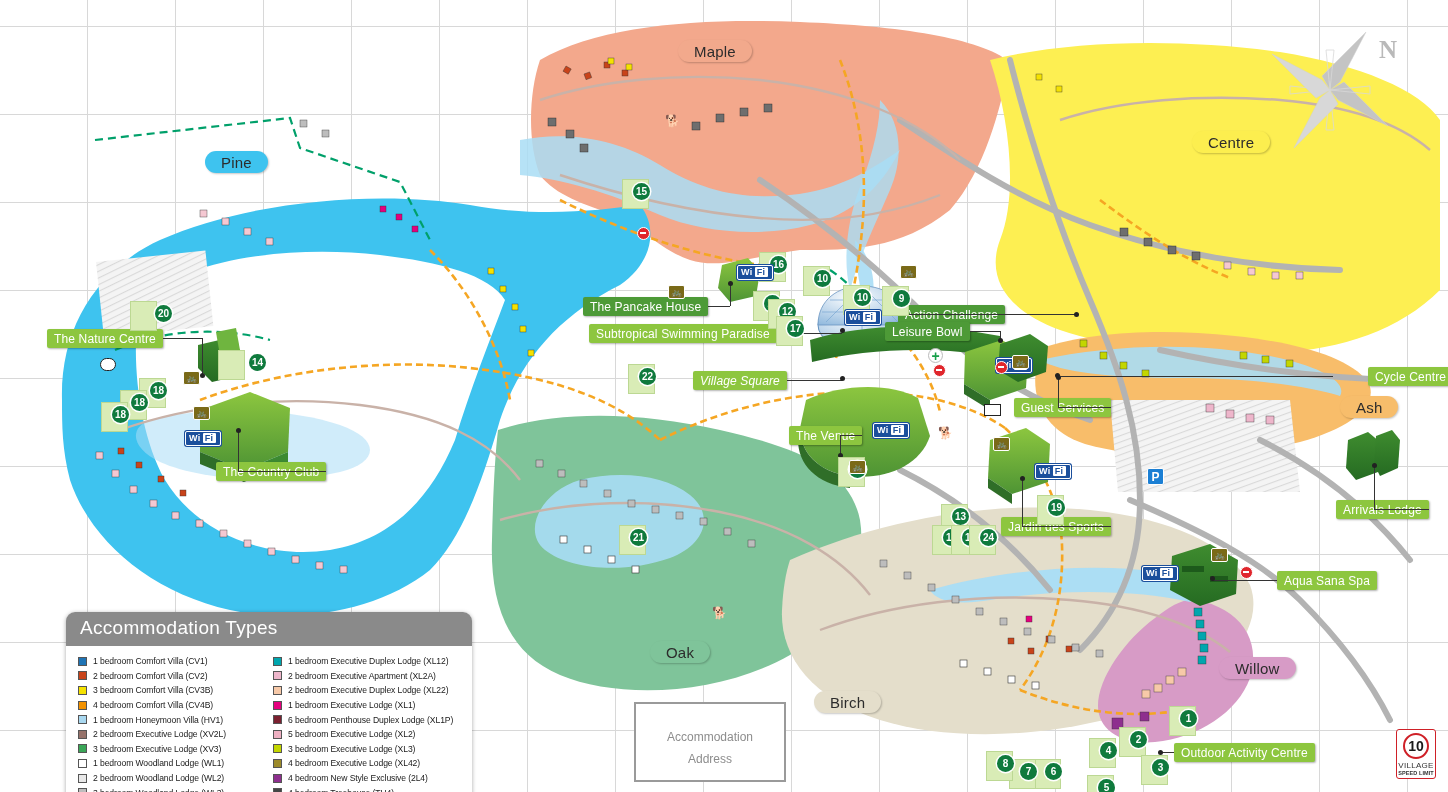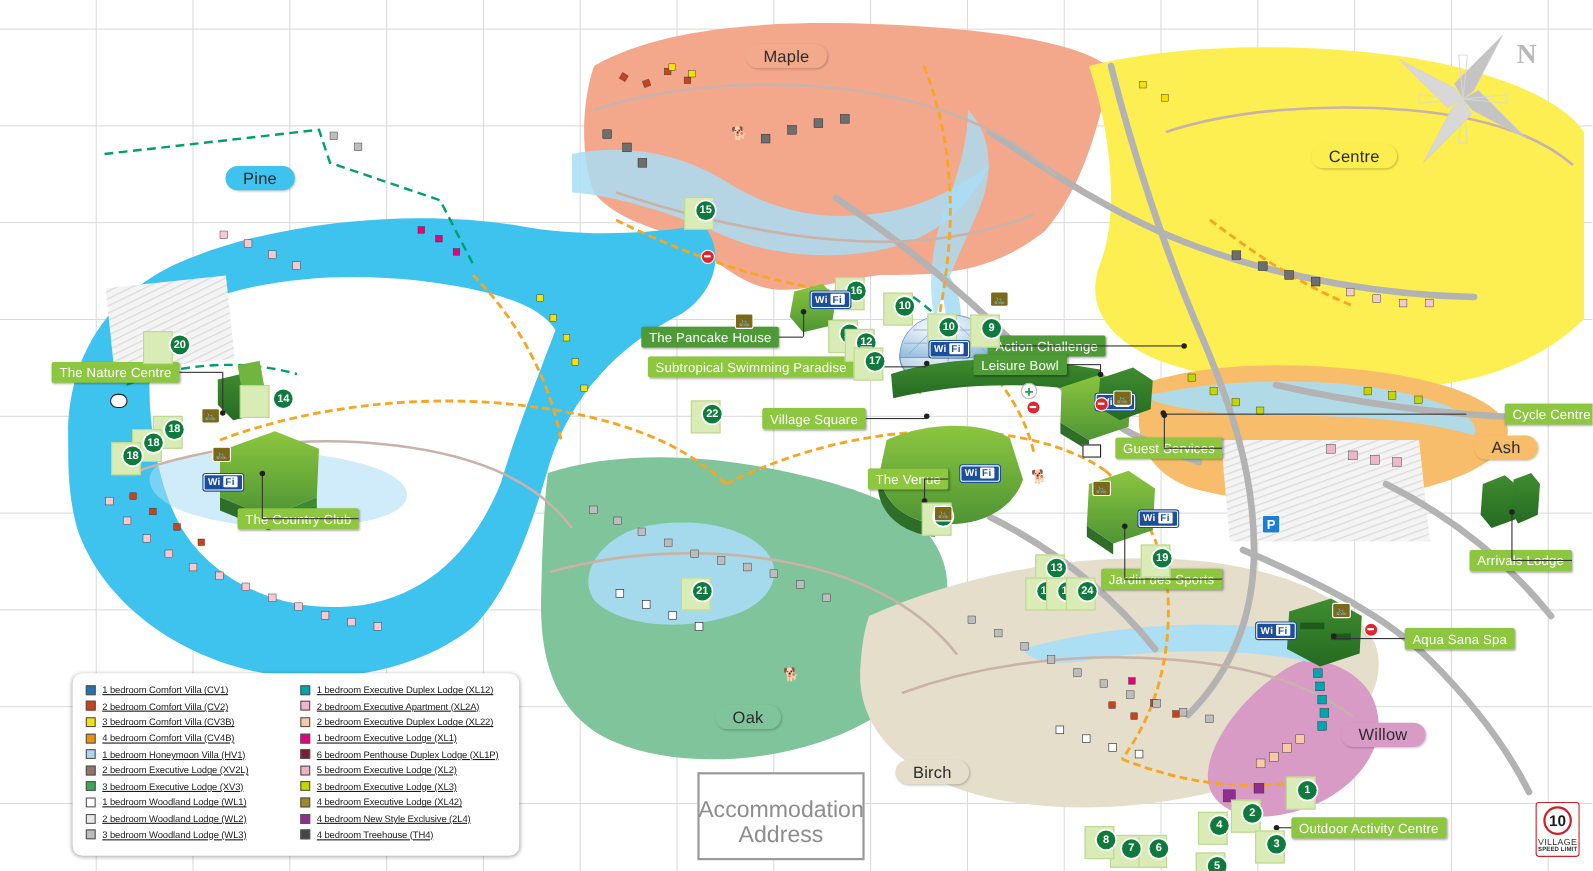--- a/index.html
+++ b/index.html
@@ -179,21 +179,21 @@
     background: #fff;
     border: 2px solid #9a9a9a;
     display: flex;
     flex-direction: column;
     align-items: center;
     justify-content: flex-start;
     padding-top: 22px;
   }
   #address-box .addr-title {
     color: #8d8d8d;
-    font-size: 21px;
+    font-size: 12px;
     line-height: 22px;
     text-align: center;
     font-weight: 300;
   }
   #address-box .addr-dots {
     color: #b5b5b5;
     font-size: 10px;
     letter-spacing: 2px;
     margin-top: 18px;
   }
@@ -231,21 +231,20 @@
   .legend-swatch {
     width: 9px; height: 9px;
     border: 1px solid #555;
     flex: 0 0 auto;
   }
   .legend-text {
     font-size: 8.6px;
     color: #1a1a1a;
     white-space: nowrap;
     letter-spacing: -.1px;
-    text-decoration: underline;
   }
   #legend-footer {
     position: absolute;
     left: 232px; top: 765px;
     background: #8a8a8a;
     color: #fff;
     border-radius: 3px;
     padding: 4px 12px 5px;
     font-size: 11px;
     display: flex;
@@ -643,21 +642,21 @@
         </div>
         <div class="leader h" style="left: 708px; top: 306px; width: 22px;"></div>
         <div class="leader v" style="left: 730px; top: 283px; height: 23px;"></div>
         <div class="leader-dot" style="left: 728px; top: 281px;"></div>
         <div class="fac-label light" style="left: 589px; top: 324px;">
           <span>Subtropical Swimming Paradise</span>
         </div>
         <div class="leader h" style="left: 777px; top: 333px; width: 65px;"></div>
         <div class="leader v" style="left: 842px; top: 330px; height: 3px;"></div>
         <div class="leader-dot" style="left: 840px; top: 328px;"></div>
-        <div class="fac-label light" style="left: 693px; top: 371px;">
+        <div class="fac-label light" style="left: 693px; top: 371px; font-style: italic;">
           <span>Village Square</span>
         </div>
         <div class="leader h" style="left: 787px; top: 380px; width: 55px;"></div>
         <div class="leader-dot" style="left: 840px; top: 376px;"></div>
         <div class="fac-label light" style="left: 789px; top: 426px;">
           <span>The Venue</span>
         </div>
         <div class="leader h" style="left: 840px; top: 435px; width: 22px;"></div>
         <div class="leader v" style="left: 840px; top: 435px; height: 20px;"></div>
         <div class="leader-dot" style="left: 838px; top: 453px;"></div>
@@ -804,20 +803,21 @@
       <div class="n-letter">N</div>
     </div>
 
     <div id="address-box" style="left: 634px; top: 702px; width: 152px; height: 80px;">
       <div class="addr-title">Accommodation</div>
       <div class="addr-title">Address</div>
       <div class="addr-dots">· · · · · · · · · · · · · · · · · · ·</div>
     </div>
 
     <div id="legend">
+      <div id="legend-header">Accommodation Types</div>
       <div id="legend-body">
         <div class="legend-col">
             <div class="legend-row">
               <span class="legend-swatch" style="background: rgb(31, 116, 181);"></span>
               <span class="legend-text">1 bedroom Comfort Villa  (CV1)</span>
             </div>
             <div class="legend-row">
               <span class="legend-swatch" style="background: rgb(200, 67, 26);"></span>
               <span class="legend-text">2 bedroom Comfort Villa  (CV2)</span>
             </div>

